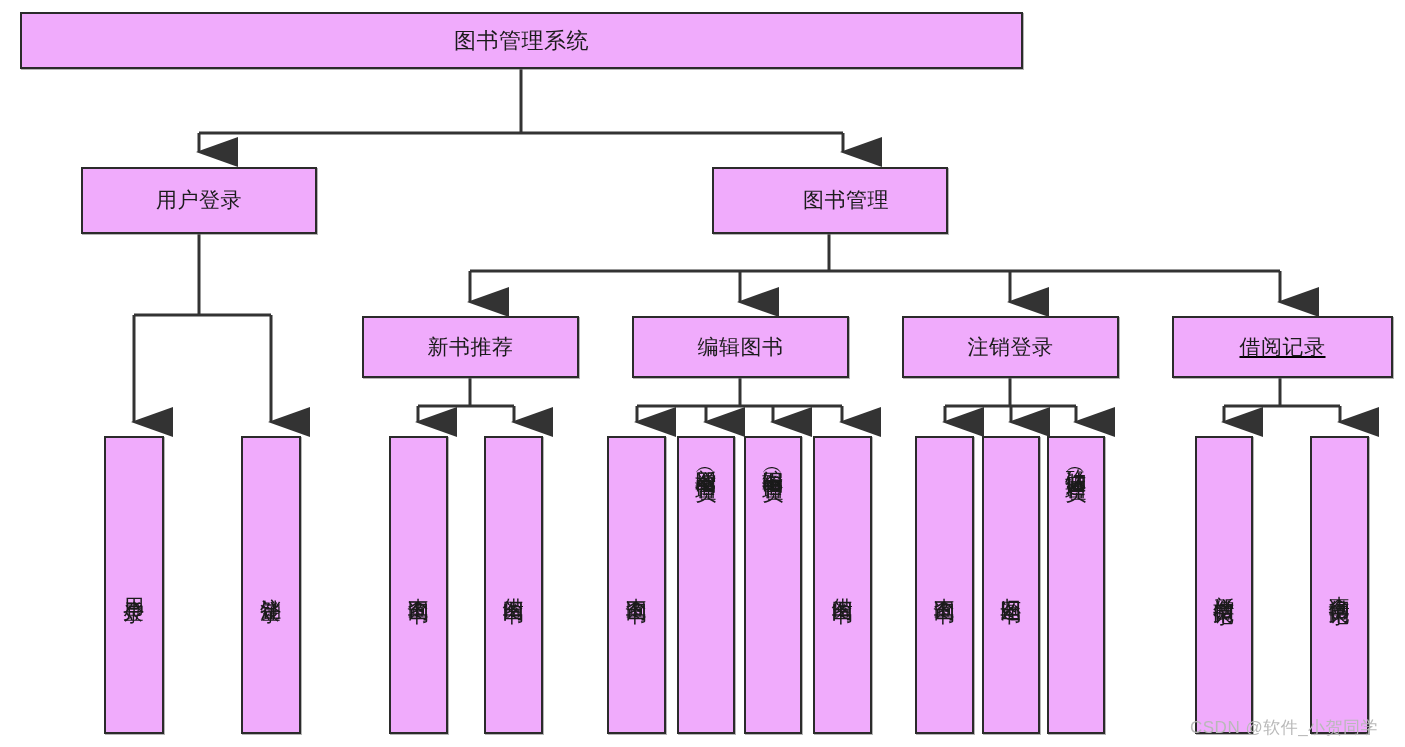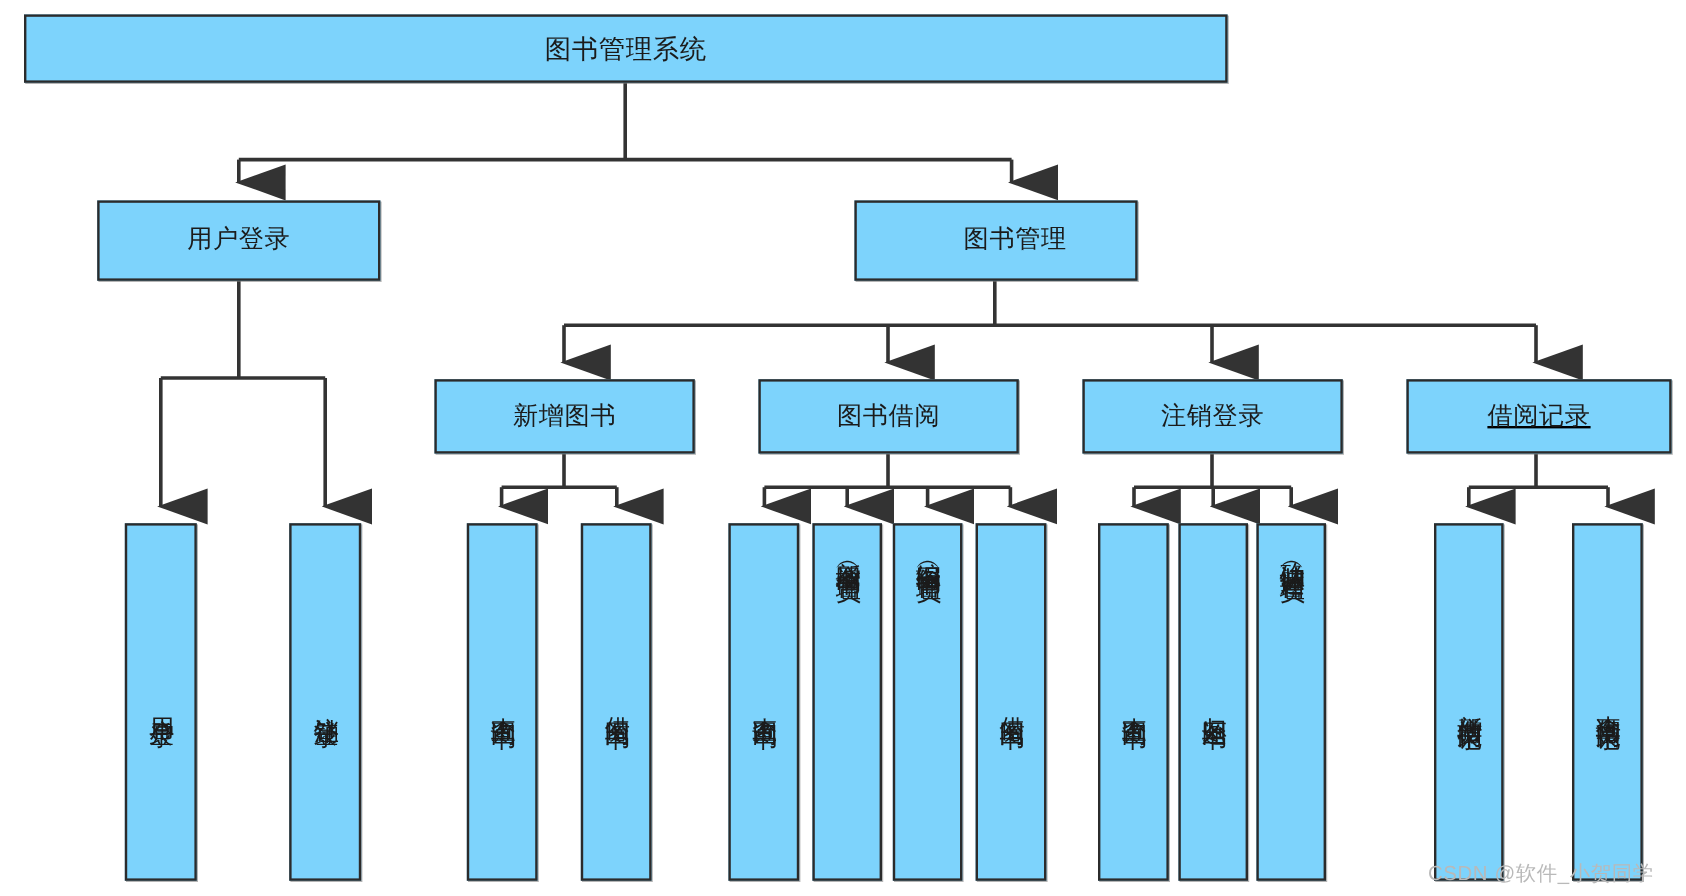--- a/index.html
+++ b/index.html
@@ -21,21 +21,21 @@
     position: absolute;
     left: 0;
     top: 0;
     width: 1405px;
     height: 747px;
     pointer-events: none;
   }
   .node {
     position: absolute;
     box-sizing: border-box;
-    background: #7dd3fc;
+    background: #f0abfc;
     border: 2px solid #2b2b2b;
     box-shadow: 1px 1px 0 rgba(120,120,120,0.55);
     display: flex;
     align-items: center;
     justify-content: center;
     z-index: 2;
   }
   .node-label {
     color: #1b1b1b;
     font-size: 21px;
@@ -130,24 +130,24 @@
   </div>
 
   <div class="node" style="left:81px; top:167px; width:236px; height:67px;">
     <span class="node-label">用户登录</span>
   </div>
   <div class="node" style="left:712px; top:167px; width:236px; height:67px;padding-left:32px;">
     <span class="node-label">图书管理</span>
   </div>
 
   <div class="node" style="left:362px; top:316px; width:217px; height:62px;">
-    <span class="node-label">新增图书</span>
+    <span class="node-label">新书推荐</span>
   </div>
   <div class="node" style="left:632px; top:316px; width:217px; height:62px;">
-    <span class="node-label">图书借阅</span>
+    <span class="node-label">编辑图书</span>
   </div>
   <div class="node" style="left:902px; top:316px; width:217px; height:62px;">
     <span class="node-label">注销登录</span>
   </div>
   <div class="node" style="left:1172px; top:316px; width:221px; height:62px;text-decoration:underline;">
     <span class="node-label">借阅记录</span>
   </div>
 
   <div class="node leaf centered" style="left:104px; top:436px; width:60px; height:298px;">
     <span class="node-label">用户登录</span>

